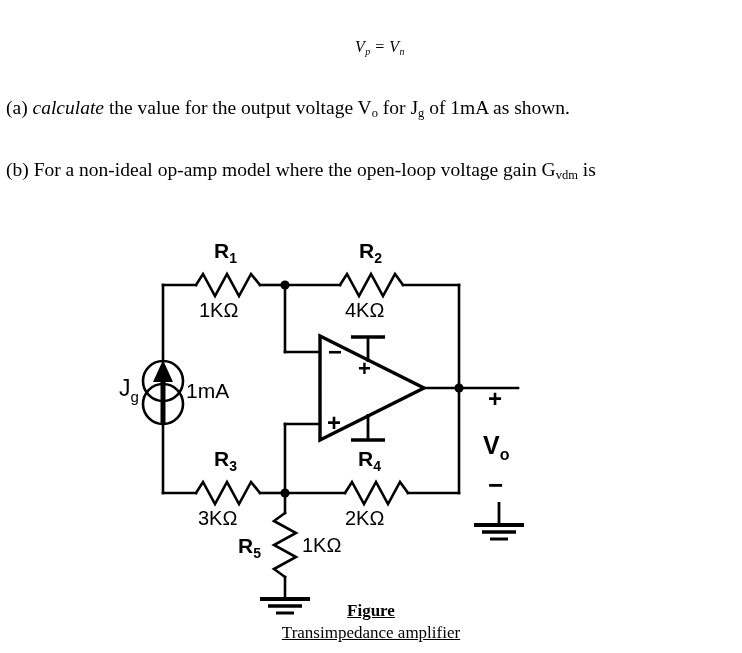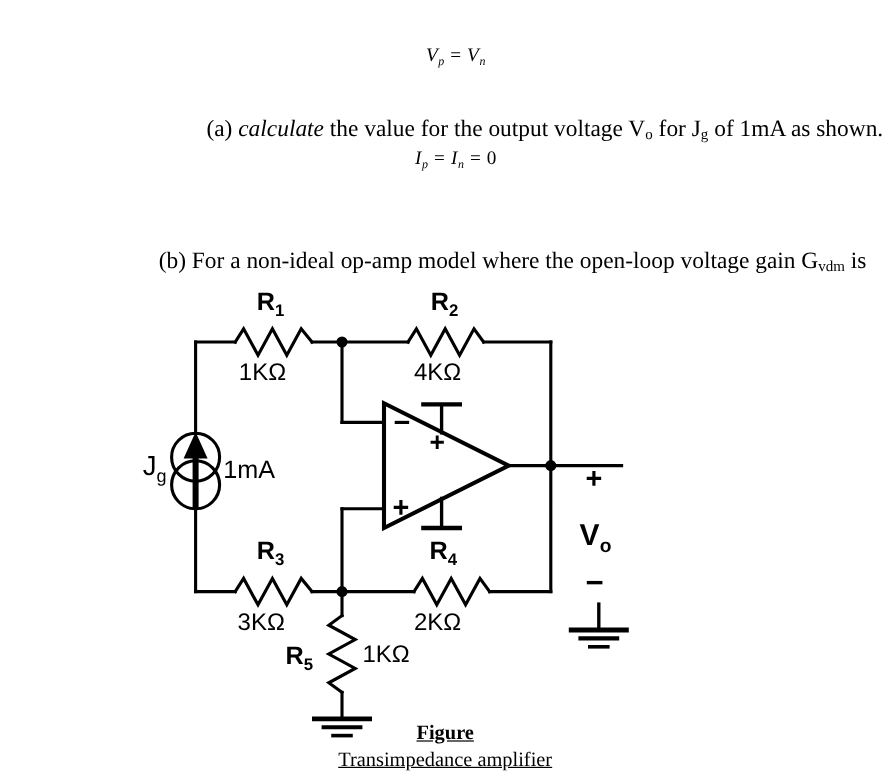--- a/index.html
+++ b/index.html
@@ -40,24 +40,23 @@
   .eq-line .up {
     font-style: normal;
   }
 
   
   .q {
     position: absolute;
     font-size: 19.5px;
     line-height: 30px;
     font-family: "Liberation Serif", "DejaVu Serif", serif;
-    text-align: right;
   }
   .q-a { left: 6px;  top: 93px;  width: 730px; }
-  .q-b { left: 6px;  top: 155px; width: 716px; margin-top: 48px; }
+  .q-b { left: 6px;  top: 155px; width: 716px; }
   .q .marker { }
   .q .ital { font-style: italic; }
   .q sub { font-size: 12.5px; vertical-align: -3px; }
   .q .indent { display: block; padding-left: 34px; }
 
   
   #circuit {
     position: absolute;
     left: 0;
     top: 232px;
@@ -87,23 +86,20 @@
   .cap-title span, .cap-sub span { display: inline-block; text-decoration: underline; }
   
   .cap-title, .cap-sub { padding-right: 24px; }
 </style>
 </head>
 <body>
 
 <div class="eq-block">
   <div class="eq-line">
     <i>V</i><sub>p</sub> <span class="up">=</span> <i>V</i><sub>n</sub>
-  </div>
-  <div class="eq-line">
-    <i>I</i><sub>p</sub> <span class="up">=</span> <i>I</i><sub>n</sub> <span class="up">= 0</span>
   </div>
 </div>
 
 <div class="q q-a">
   <span class="marker">(a)</span>
   <span class="ital">calculate</span><span> the value for the output voltage V</span><sub>o</sub><span> for J</span><sub>g</sub><span> of 1mA as shown.</span>
 </div>
 
 <div class="q q-b">
   <span class="marker">(b)</span><span> For a non-ideal op-amp model where the open-loop voltage gain G</span><sub>vdm</sub><span> is</span>

